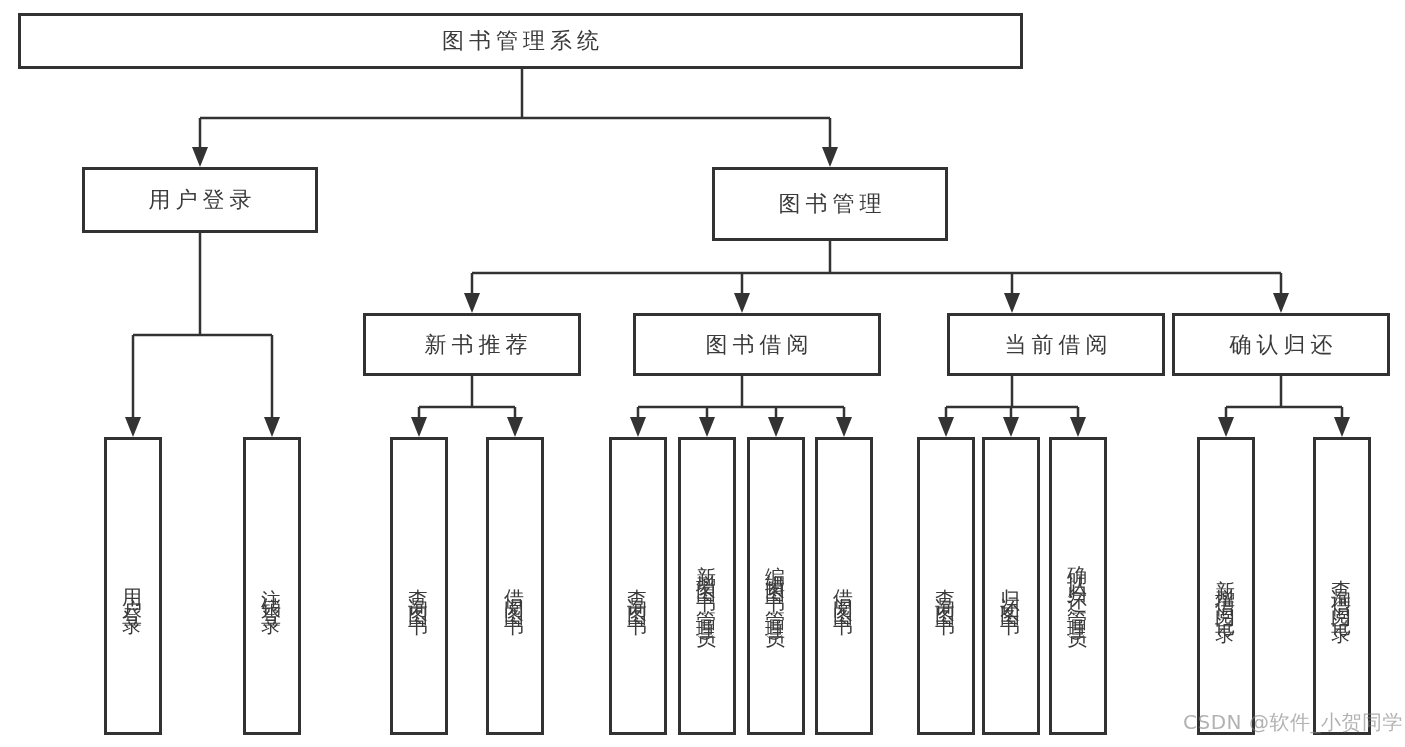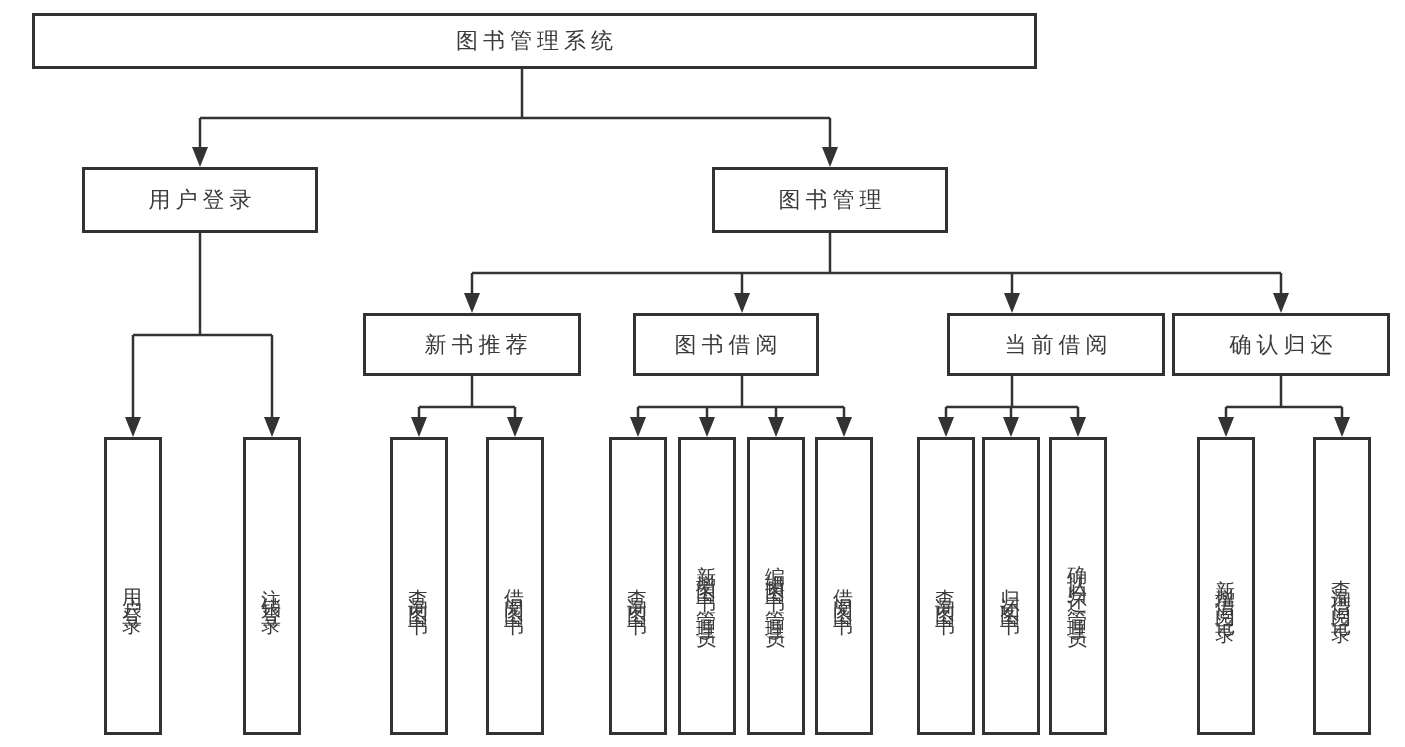--- a/index.html
+++ b/index.html
@@ -82,35 +82,35 @@
       <polygon points="768,417 784,417 776,437"></polygon>
       <polygon points="836,417 852,417 844,437"></polygon>
       <polygon points="938,417 954,417 946,437"></polygon>
       <polygon points="1003,417 1019,417 1011,437"></polygon>
       <polygon points="1070,417 1086,417 1078,437"></polygon>
       <polygon points="1218,417 1234,417 1226,437"></polygon>
       <polygon points="1334,417 1350,417 1342,437"></polygon>
     </g>
   </svg>
 
-  <div class="node" style="left:32px; top:13px; width:1005px; height:56px;">
+  <div class="node" style="left:18px; top:13px; width:1005px; height:56px;">
     <span class="hlabel">图书管理系统</span>
   </div>
 
   <div class="node" style="left:82px; top:167px; width:236px; height:66px;">
     <span class="hlabel">用户登录</span>
   </div>
-  <div class="node" style="left:712px; top:167px; width:236px; height:66px;">
+  <div class="node" style="left:712px; top:167px; width:236px; height:74px;">
     <span class="hlabel">图书管理</span>
   </div>
 
   <div class="node" style="left:363px; top:313px; width:218px; height:63px;padding-left:8px;">
     <span class="hlabel">新书推荐</span>
   </div>
-  <div class="node" style="left:633px; top:313px; width:186px; height:63px;">
+  <div class="node" style="left:633px; top:313px; width:248px; height:63px;">
     <span class="hlabel">图书借阅</span>
   </div>
   <div class="node" style="left:903px; top:313px; width:218px; height:63px;margin-left:44px;">
     <span class="hlabel">当前借阅</span>
   </div>
   <div class="node" style="left:1172px; top:313px; width:218px; height:63px;">
     <span class="hlabel">确认归还</span>
   </div>
 
   <div class="node" style="left:104px; top:437px; width:58px; height:298px;">
@@ -150,14 +150,15 @@
     <span class="vlabel">确认归还（管理员）</span>
   </div>
 
   <div class="node" style="left:1197px; top:437px; width:58px; height:298px;">
     <span class="vlabel">新增借阅记录</span>
   </div>
   <div class="node" style="left:1313px; top:437px; width:58px; height:298px;">
     <span class="vlabel">查询借阅记录</span>
   </div>
 
+  <div class="watermark">CSDN @软件_小贺同学</div>
 
 </div>
 
 </body></html>

